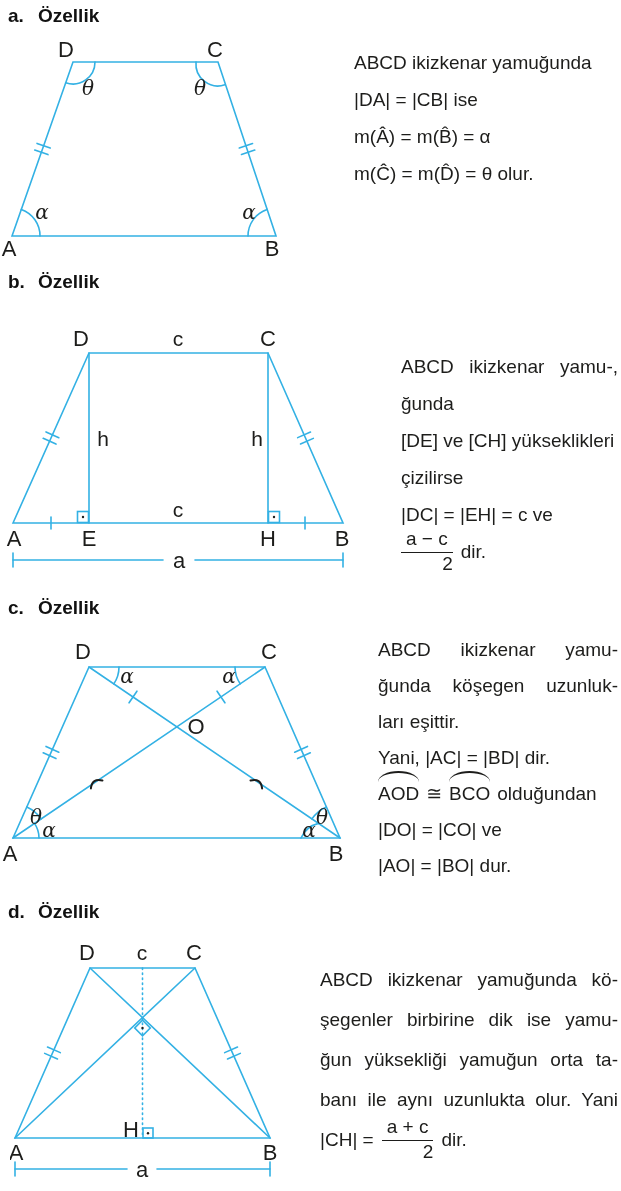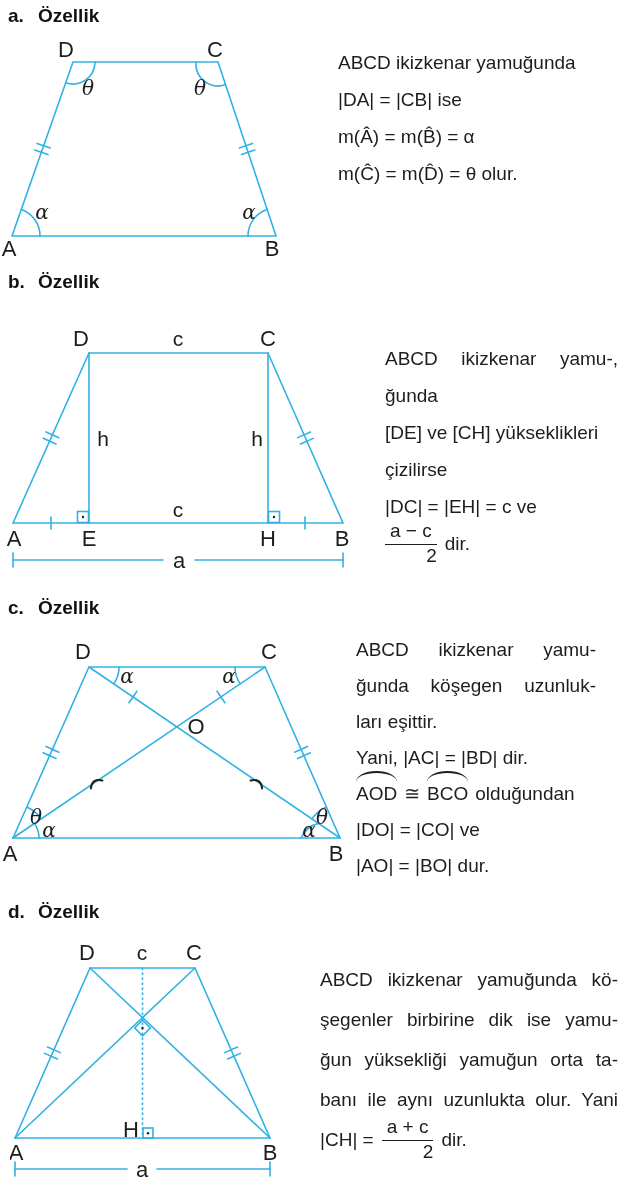--- a/index.html
+++ b/index.html
@@ -4,21 +4,21 @@
 <style>
   html,body { margin:0; padding:0; }
   body {
     width:621px; height:1191px; background:#ffffff; position:relative;
     font-family:"Liberation Sans", sans-serif; color:#1d1d1b; overflow:hidden;
   }
   .heading { position:absolute; left:8px; display:flex; font-weight:bold; font-size:19px; color:#111; }
   .heading .hletter { width:30px; }
   .diagram { position:absolute; }
   .tblock { position:absolute; font-size:19px; }
-  .lh37 .tline { height:37px; line-height:37px; }
+  .lh37 .tline { height:37px; line-height:37px;margin-left:16px; }
   .lh36 .tline { height:36px; line-height:36px; }
   .lh40 .tline { height:40px; line-height:40px; }
   .jl { text-align:justify; text-align-last:justify; }
   .fracline { display:flex; align-items:center; gap:8px; }
   .frac { display:inline-flex; flex-direction:column; align-items:flex-end; line-height:1.2; }
   .frac .num { padding:0 5px 1px; border-bottom:1.8px solid #1d1d1b; }
   .arcline { display:flex; align-items:flex-end; gap:7px; }
   .arc-hat { position:relative; display:inline-block; }
   .arc-hat::after {
     content:''; position:absolute; left:0; right:0; top:-5px; height:9px;
@@ -105,21 +105,21 @@
   <text class="slabel" x="98" y="128">h</text>
   <text class="slabel" x="252" y="128">h</text>
   <text class="slabel" x="173" y="199">c</text>
   <text class="vlabel" x="9" y="228">A</text>
   <text class="vlabel" x="84" y="228">E</text>
   <text class="vlabel" x="263" y="228">H</text>
   <text class="vlabel" x="337" y="228">B</text>
   <text class="vlabel" x="174" y="250">a</text>
 </svg>
 
-<div class="tblock lh37" style="left:385px;top:340px;width:233px">
+<div class="tblock lh37" style="left:385px;top:348px;width:233px">
   <div class="tline jl">ABCD ikizkenar yamu-,</div>
   <div class="tline">ğunda</div>
   <div class="tline">[DE] ve [CH] yükseklikleri</div>
   <div class="tline">çizilirse</div>
   <div class="tline">|DC| = |EH| = c ve</div>
   <div class="tline fracline">
     <span class="frac">
       <span class="num">a − c</span>
       <span class="den">2</span>
     </span>
@@ -172,21 +172,21 @@
   <text class="vlabel" x="336" y="226">B</text>
   <text class="vlabel" x="196" y="99">O</text>
   <text class="greek" x="127" y="48">α</text>
   <text class="greek" x="229" y="48">α</text>
   <text class="greek" x="36" y="189">θ</text>
   <text class="greek" x="49" y="202">α</text>
   <text class="greek" x="322" y="189">θ</text>
   <text class="greek" x="309" y="202">α</text>
 </svg>
 
-<div class="tblock lh36" style="left:356px;top:632px;width:240px">
+<div class="tblock lh36" style="left:378px;top:632px;width:240px">
   <div class="tline jl">ABCD ikizkenar yamu-</div>
   <div class="tline jl">ğunda köşegen uzunluk-</div>
   <div class="tline">ları eşittir.</div>
   <div class="tline">Yani, |AC| = |BD| dir.</div>
   <div class="tline arcline">
     <span class="arc-hat">AOD</span>
     <span>≅</span>
     <span class="arc-hat">BCO</span>
     <span>olduğundan</span>
   </div>

